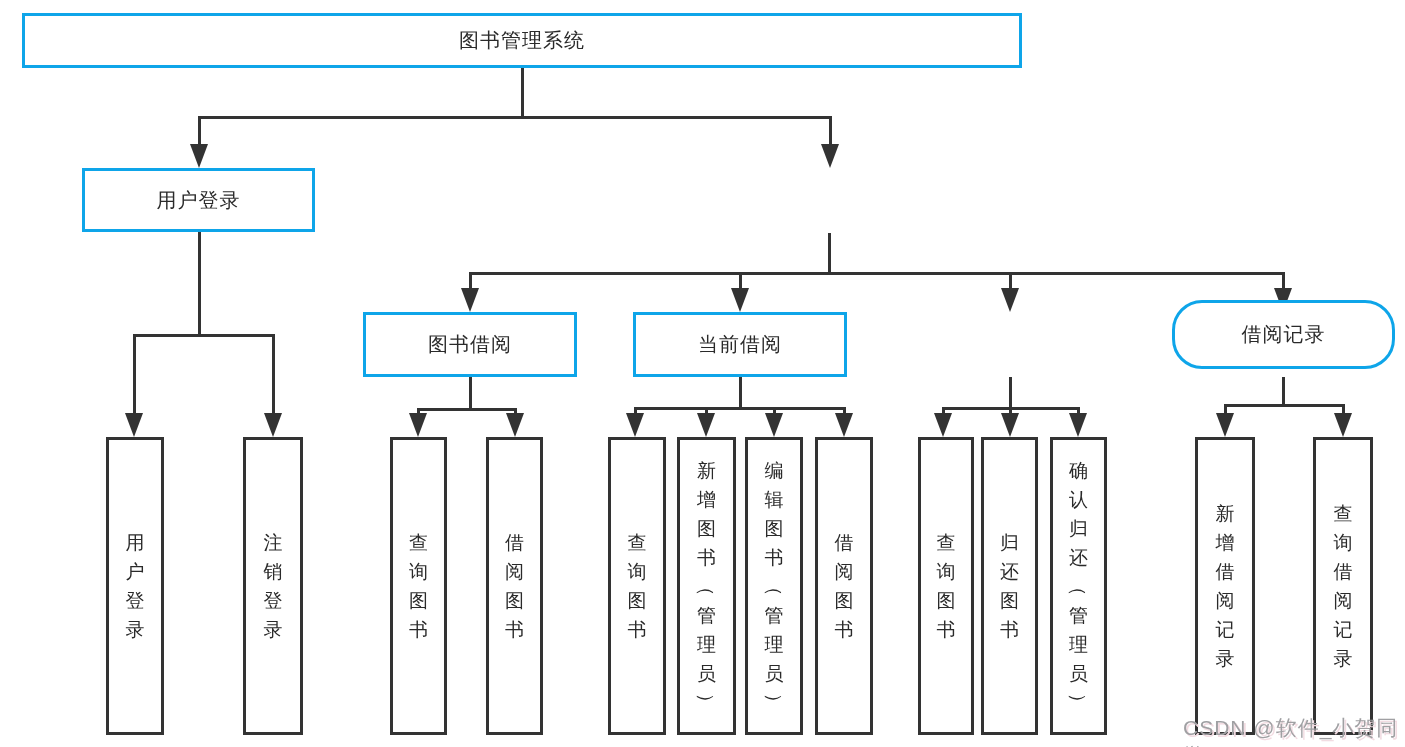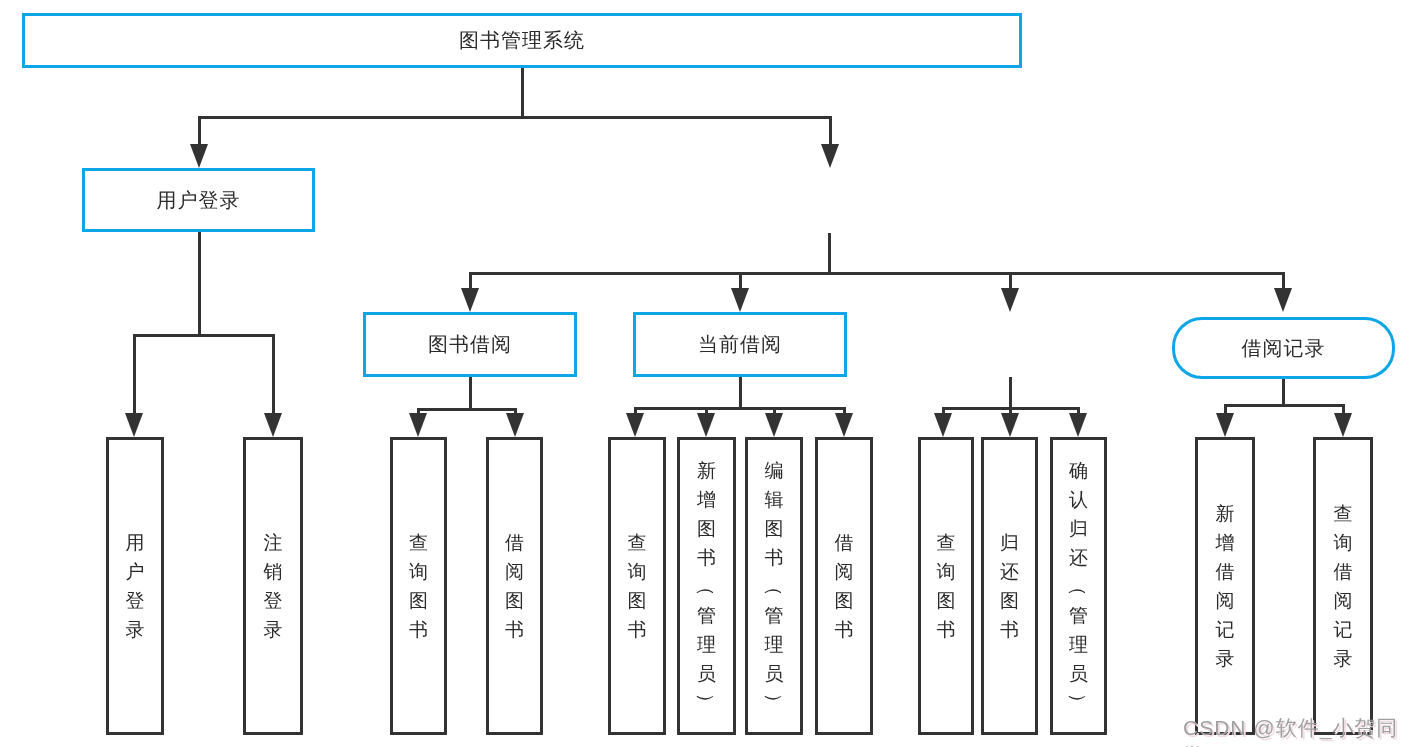--- a/index.html
+++ b/index.html
@@ -70,21 +70,21 @@
   <div class="ar" style="left:1001px;top:288px;"></div>
   <div class="vl" style="left:1281.5px;top:273px;height:20px;"></div>
   <div class="ar" style="left:1274px;top:288px;"></div>
 
   <div class="hbox" style="left:363px;top:312px;width:214px;height:65px;">
     <span>图书借阅</span>
   </div>
   <div class="hbox" style="left:633px;top:312px;width:214px;height:65px;">
     <span>当前借阅</span>
   </div>
-  <div class="hbox" style="left:1172px;top:317px;width:223px;height:62px;border-radius:30px;">
+  <div class="hbox" style="left:1172px;top:300px;width:223px;height:69px;border-radius:30px;">
     <span>借阅记录</span>
   </div>
 
   <div class="vl" style="left:468.5px;top:377px;height:34px;"></div>
   <div class="hl" style="left:416.5px;top:407.5px;width:100px;"></div>
   <div class="vl" style="left:416.5px;top:409px;height:10px;"></div>
   <div class="ar" style="left:409px;top:413px;"></div>
   <div class="vl" style="left:513.5px;top:409px;height:10px;"></div>
   <div class="ar" style="left:506px;top:413px;"></div>
 

